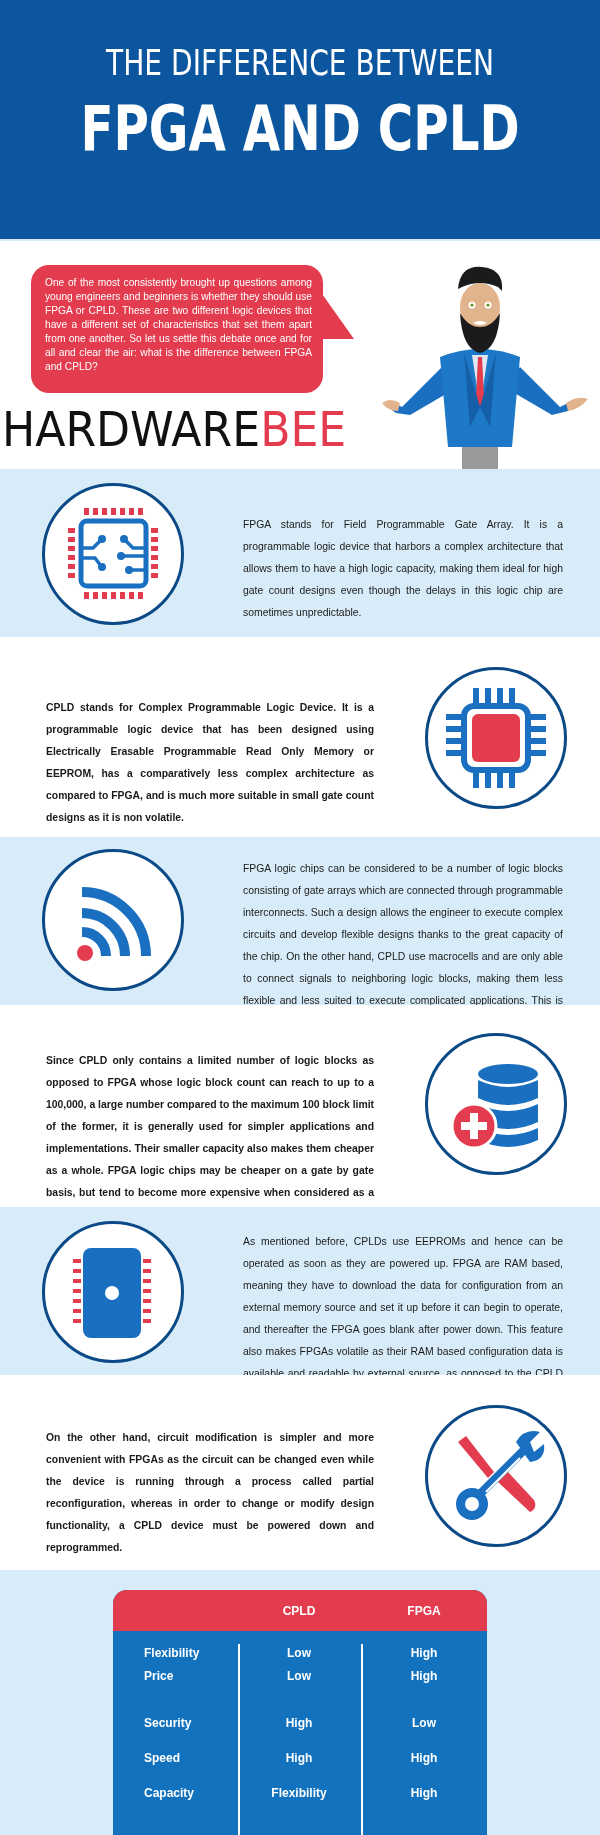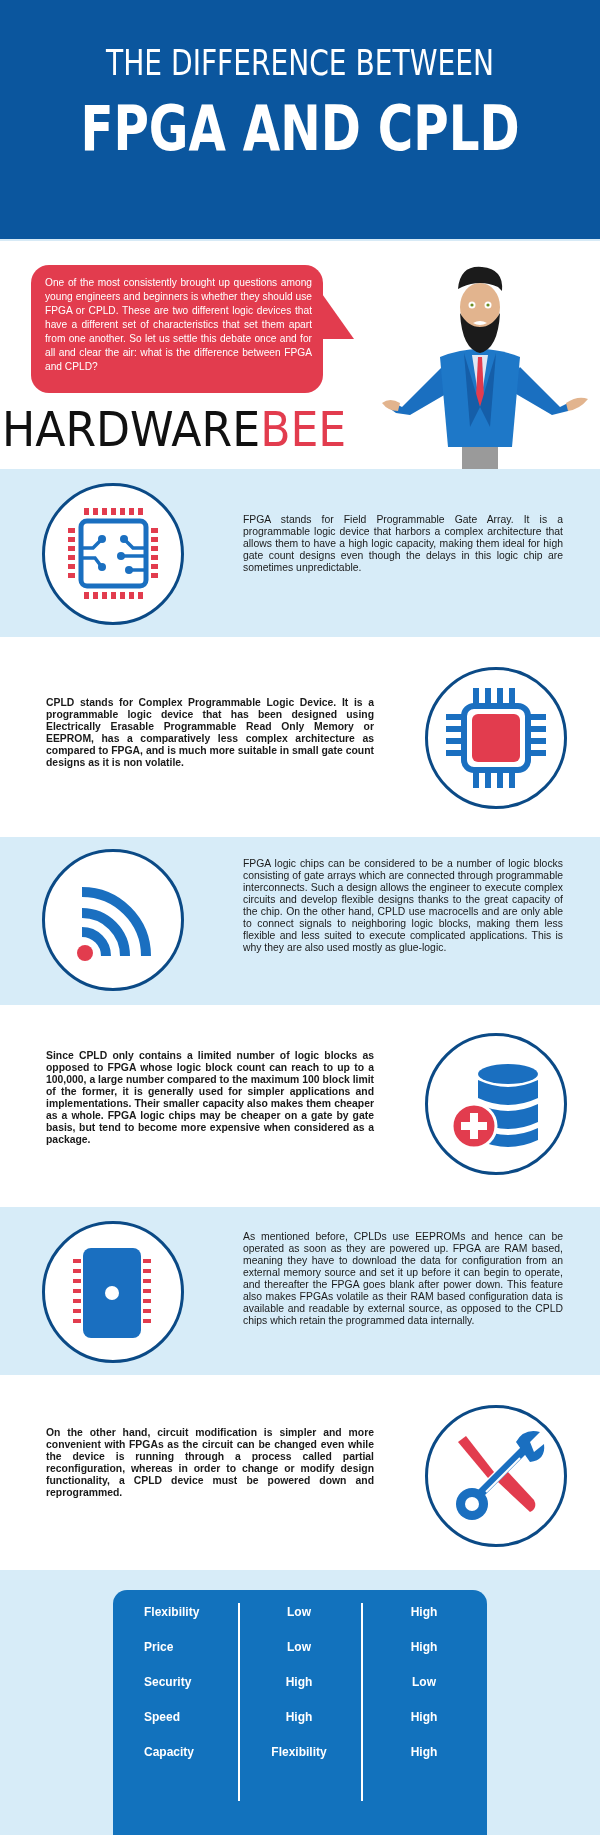--- a/index.html
+++ b/index.html
@@ -44,21 +44,21 @@
 
   .section { position: relative; width: 600px; }
   .section.blue { background: #d7ecf8; }
   .section.white { background: #ffffff; font-weight: bold; }
   .icon-circle {
     position: absolute; width: 142px; height: 142px; border-radius: 50%;
     background: #ffffff; border: 3px solid #0b4a86;
   }
   .icon-circle svg { position: absolute; left: 0; top: 0; width: 136px; height: 136px; }
   .text {
-    position: absolute; font-size: 10.4px; line-height: 12px; text-align: justify; color: #1a1a1a;
+    position: absolute; font-size: 10.4px; line-height: 22px; text-align: justify; color: #1a1a1a;
   }
 
   .table-section { position: relative; width: 600px; height: 290px; background: #d7ecf8; }
   .table-card {
     position: absolute; left: 113px; top: 20px; width: 374px; height: 265px;
     border-radius: 14px; overflow: hidden; background: #1272bd;
   }
   .table-head {
     position: relative; height: 41px; background: #e23c4e; color: #ffffff;
     font-weight: bold; font-size: 12px;
@@ -263,30 +263,35 @@
         <path d="M88 34 Q96 20 112 24 L102 34 L106 44 L116 36 Q118 52 102 54 Z"></path>
       </g>
       <circle cx="44" cy="96" r="7" fill="#ffffff"></circle>
       <path d="M58 84 L92 50" stroke="#ffffff" stroke-width="2"></path>
     </svg>
   </div>
 </div>
 
 <div class="table-section">
   <div class="table-card">
+    <div class="table-head">
+      <span class="c0"></span>
+      <span class="c1">CPLD</span>
+      <span class="c2">FPGA</span>
+    </div>
     <div class="table-body">
       <div class="vline" style="left:125px;"></div>
       <div class="vline" style="left:248px;"></div>
 
       <div class="trow" style="top:15px;">
         <span class="c0">Flexibility</span>
         <span class="c1">Low</span>
         <span class="c2">High</span>
       </div>
-      <div class="trow" style="top:50px;">
+      <div class="trow" style="top:38px;">
         <span class="c0">Price</span>
         <span class="c1">Low</span>
         <span class="c2">High</span>
       </div>
       <div class="trow" style="top:85px;">
         <span class="c0">Security</span>
         <span class="c1">High</span>
         <span class="c2">Low</span>
       </div>
       <div class="trow" style="top:120px;">

